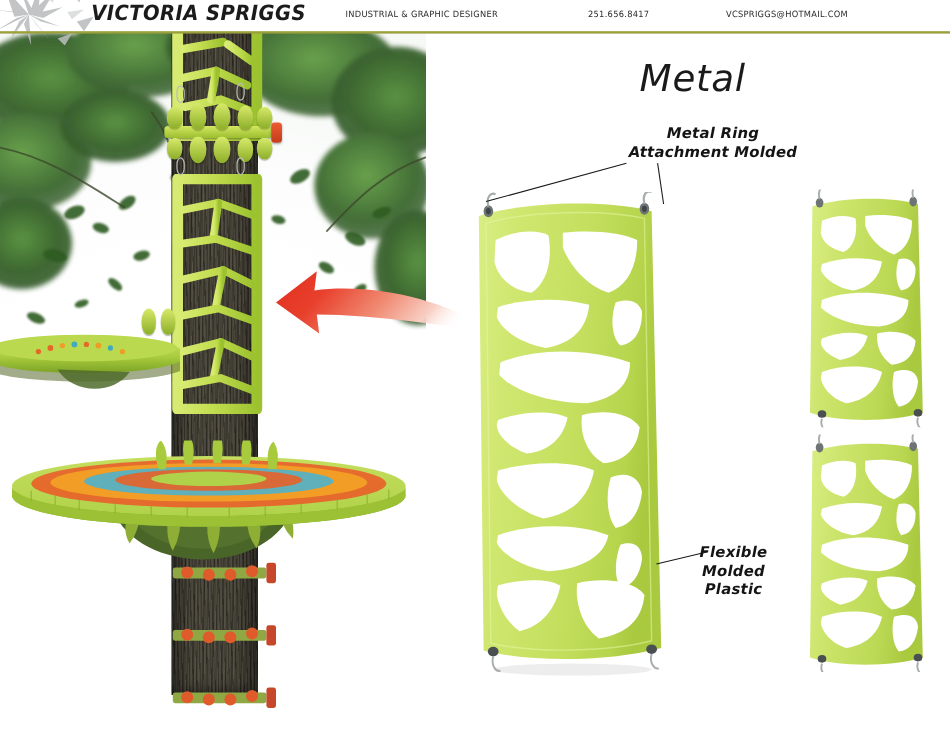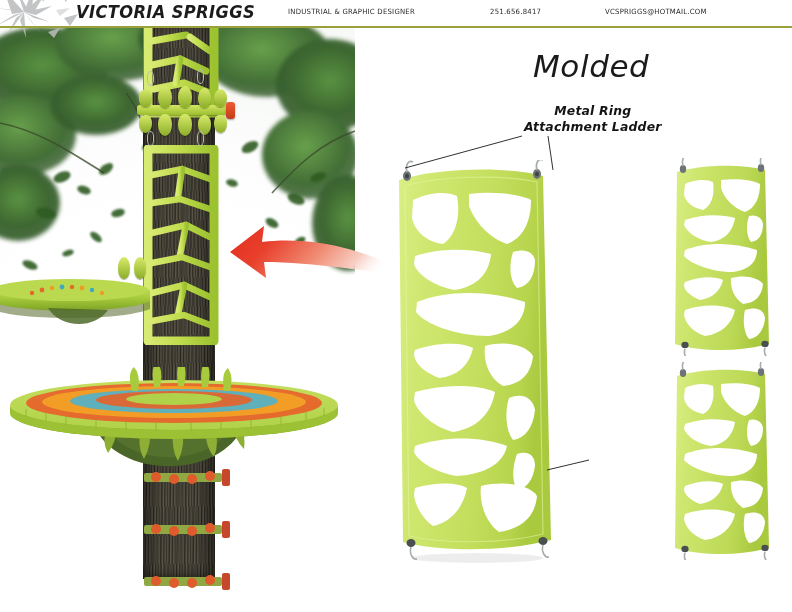--- a/index.html
+++ b/index.html
@@ -564,27 +564,32 @@
     <g stroke="#1a1a1a" stroke-width="0.9" fill="none">
       <path d="M15 36 L132 4"></path>
       <path d="M163 38 L158 4"></path>
     </g>
   </svg>
 
   <svg class="leader" style="left:545px;top:452px;width:46px;height:24px" viewBox="0 0 46 24">
     <path d="M2 18 L44 8" stroke="#1a1a1a" stroke-width="0.9" fill="none"></path>
   </svg>
 
-  <div id="title-ladder">Molded</div>
+  <div id="title-ladder">Metal</div>
 
   <div class="callout" id="callout-rings">
     <div>Metal Ring</div>
-    <div>Attachment Ladder</div>
+    <div>Attachment Molded</div>
   </div>
 
+  <div class="callout" id="callout-plastic">
+    <div>Flexible</div>
+    <div>Molded</div>
+    <div>Plastic</div>
+  </div>
 
   <div id="header">
     <svg id="logo-mark" viewBox="0 0 86 50">
       <g fill="#b9bcbd" opacity="0.95">
         <path d="M30 24 L10 2 L18 26 Z"></path>
         <path d="M30 24 L22 0 L34 22 Z"></path>
         <path d="M30 24 L40 -2 L38 22 Z"></path>
         <path d="M30 24 L52 4 L40 24 Z"></path>
         <path d="M30 24 L58 18 L42 27 Z"></path>
         <path d="M30 24 L56 34 L40 30 Z"></path>

